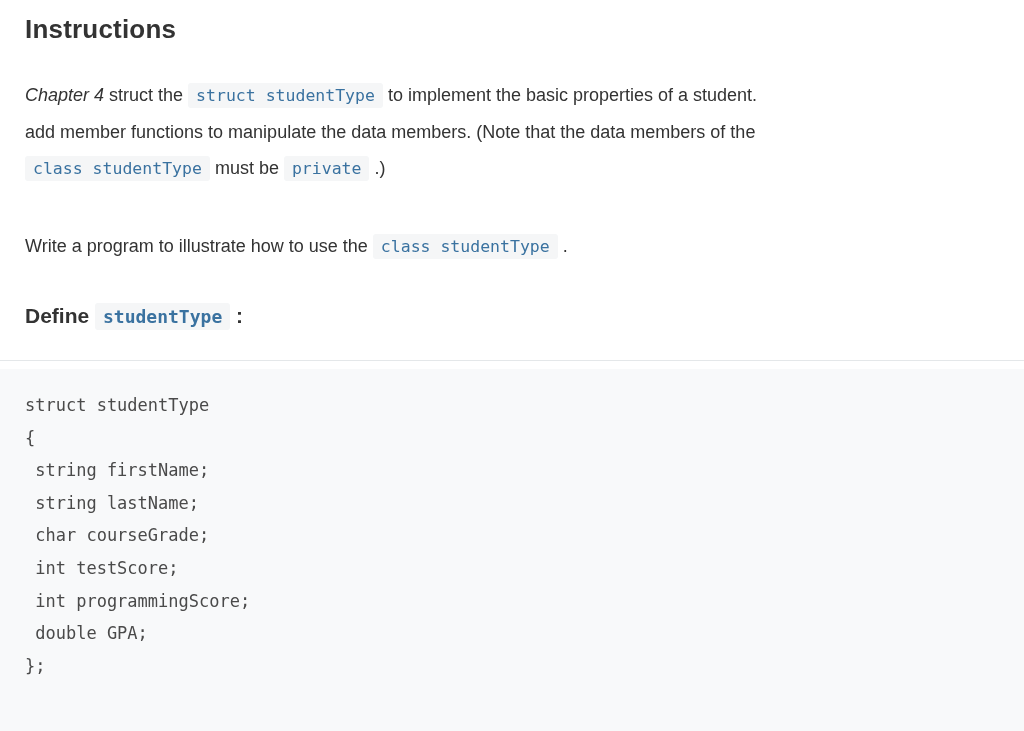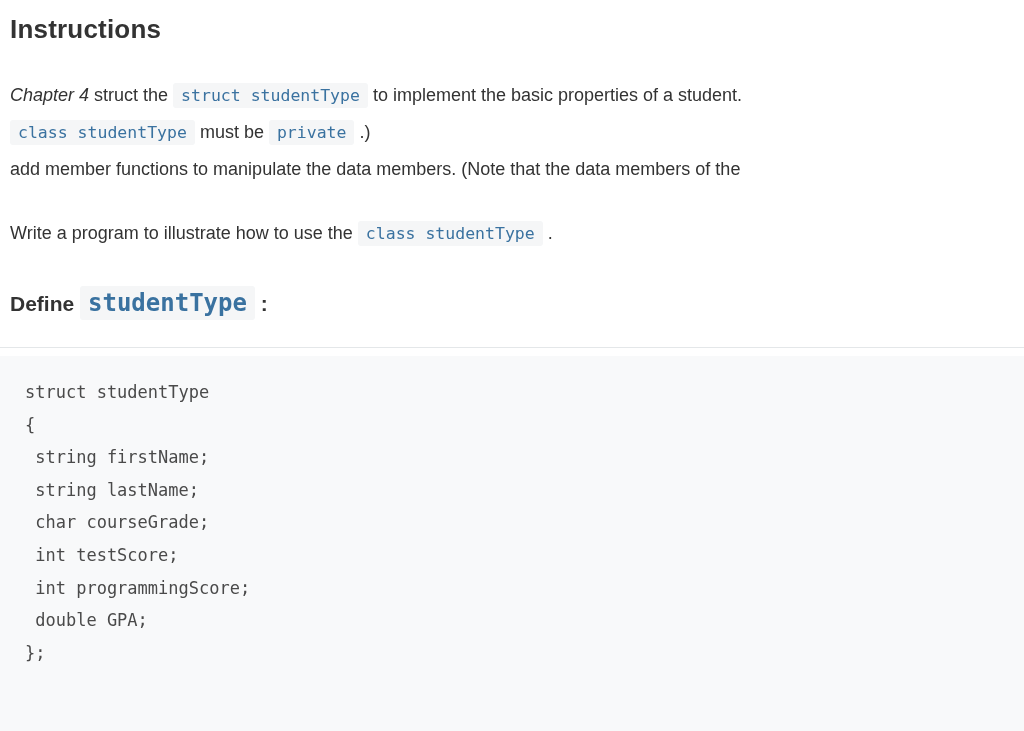--- a/index.html
+++ b/index.html
@@ -17,57 +17,57 @@
     width: 1024px;
     height: 731px;
     background: var(--page-bg);
     color: var(--text-color);
     font-family: "Liberation Sans", sans-serif;
     overflow: hidden;
     display: flex;
     flex-direction: column;
   }
   .content {
-    padding: 0 10px;
+    padding: 0 25px;
     flex: 0 0 auto;
   }
   h1.page-title {
     font-size: 26px;
     font-weight: 700;
     margin: 14px 0 0 0;
     line-height: 30px;
     letter-spacing: 0.2px;
   }
   .para {
     margin-top: 33px;
     font-size: 18px;
   }
   .para + .para {
-    margin-top: 28px;
+    margin-top: 41px;
   }
   .para .tline {
     line-height: 36px;
     white-space: nowrap;
   }
   code.icode {
     font-family: "DejaVu Sans Mono", monospace;
     font-size: 16.5px;
     color: var(--code-blue);
     background: var(--inline-code-bg);
     padding: 3px 8px;
     border-radius: 3px;
   }
   h2.struct-heading {
     margin: 36px 0 0 0;
     font-size: 21px;
     font-weight: 700;
     line-height: 30px;
   }
   h2.struct-heading code.icode {
-    font-size: 24px;
+    font-size: 18px;
     font-weight: 700;
     text-align: center;
   }
   .divider {
     margin-top: 28px;
     border: none;
     border-top: 1px solid var(--divider-color);
     width: 100%;
     flex: 0 0 auto;
   }
@@ -85,22 +85,22 @@
   em { font-style: italic; }
 </style>
 </head>
 <body>
 
 <div class="content">
   <h1 class="page-title">Instructions</h1>
   <div id="paragraphs">
       <div class="para">
         <div class="tline"><em>Chapter 4</em><span> struct the </span><code class="icode">struct studentType</code><span> to implement the basic properties of a student.</span></div>
+        <div class="tline"><span>add member functions to manipulate the data members. (Note that the data members of the</span></div>
         <div class="tline"><code class="icode">class studentType</code><span> must be </span><code class="icode">private</code><span> .)</span></div>
-        <div class="tline"><span>add member functions to manipulate the data members. (Note that the data members of the</span></div>
       </div>
       <div class="para">
         <div class="tline"><span>Write a program to illustrate how to use the </span><code class="icode">class studentType</code><span> .</span></div>
       </div>
     </div>
   <h2 class="struct-heading" id="struct-heading"><span>Define </span><code class="icode">studentType</code><span> :</span></h2>
 </div>
 
 <hr class="divider">
 

